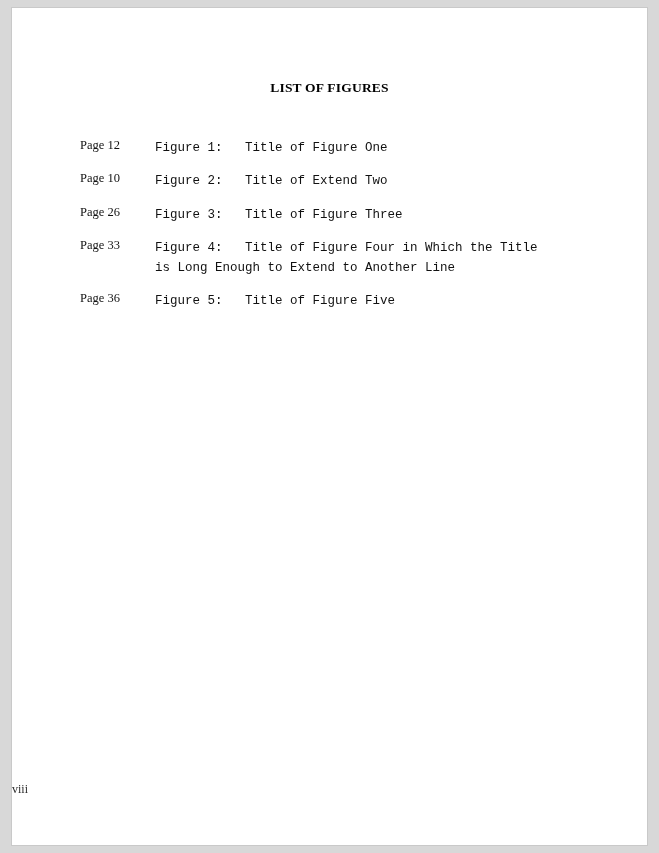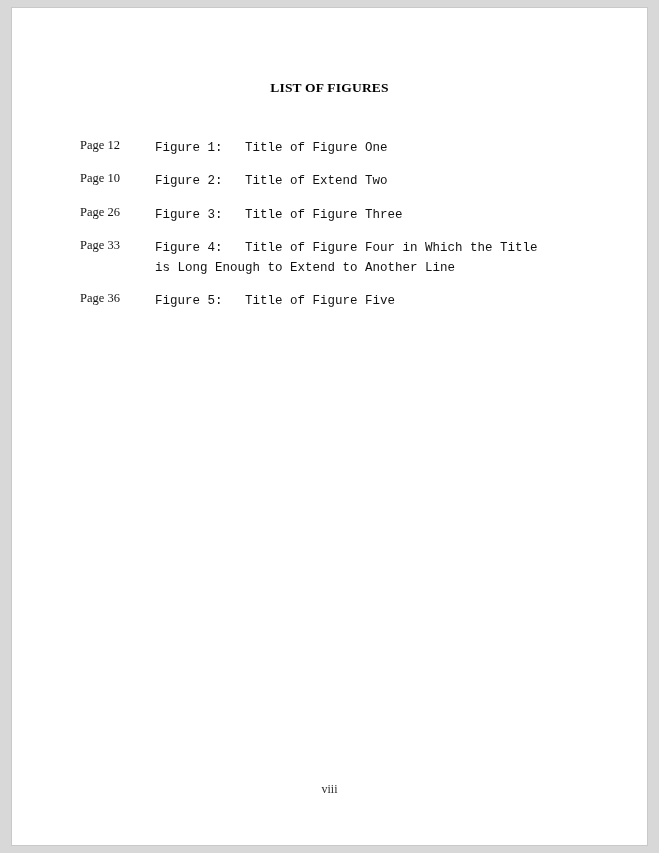--- a/index.html
+++ b/index.html
@@ -56,21 +56,21 @@
     font-family: Liberation Mono, monospace;
   }
   .entry-label {
     white-space: nowrap;
   }
   .page-number {
     position: absolute;
     bottom: 48px;
     left: 0;
     right: 0;
-    text-align: center;
+    text-align: left;
     font-size: 12px;
     color: #2b2b2b;
   }
 </style>
 </head>
 <body>
 
 <div class="page">
 
   <div class="doc-title">LIST OF FIGURES</div>

